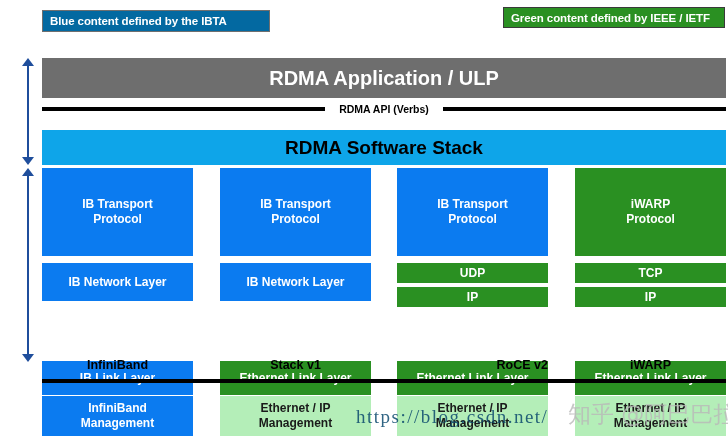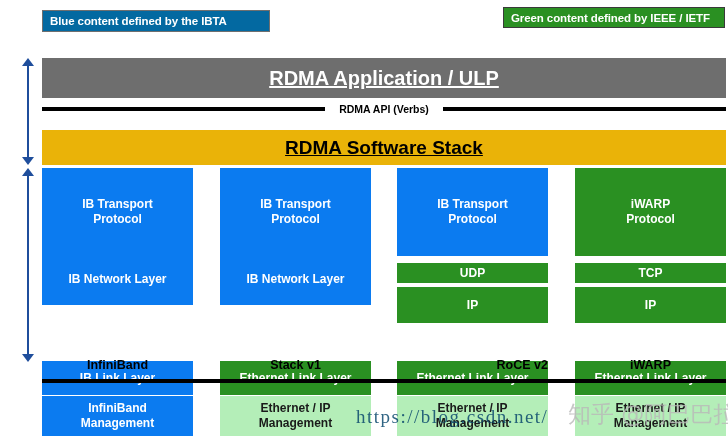--- a/index.html
+++ b/index.html
@@ -80,31 +80,30 @@
   
   .banner {
     position: absolute;
     box-sizing: border-box;
     left: 42px;
     width: 684px;
     display: flex;
     align-items: center;
     justify-content: center;
     font-weight: bold;
-    text-decoration: underline;
   }
   #rdma-app {
     top: 58px; height: 40px;
     background: #6e6e6e;
     color: #ffffff;
     font-size: 20px;
   }
   #rdma-stack {
     top: 130px; height: 35px;
-    background: #eab308;
+    background: #0ea5e9;
     color: #000000;
     font-size: 19px;
   }
 
   
   #verbs {
     position: absolute;
     left: 42px; top: 101px;
     width: 684px; height: 16px;
     display: flex;
@@ -155,23 +154,23 @@
     font-weight: bold;
     font-size: 12px;
     line-height: 1.22;
     white-space: pre-line;
   }
   .cell.blue  { background: #0b7bf0; }
   .cell.green { background: #2a9022; }
 
   
   .slot-top    { top: 0px;   height: 88px; }
-  .slot-net    { top: 85px;  height: 52px; }
+  .slot-net    { top: 95px;  height: 38px; }
   .slot-udp    { top: 95px;  height: 20px; }
-  .slot-ip     { top: 119px; height: 36px; }
+  .slot-ip     { top: 119px; height: 20px; }
   .slot-link   { top: 145px; height: 34px; margin-top: 48px; }
 
   
   .caption {
     position: absolute;
     top: 358px;
     width: 151px;
     text-align: center;
     font-size: 12.5px;
     font-weight: bold;

